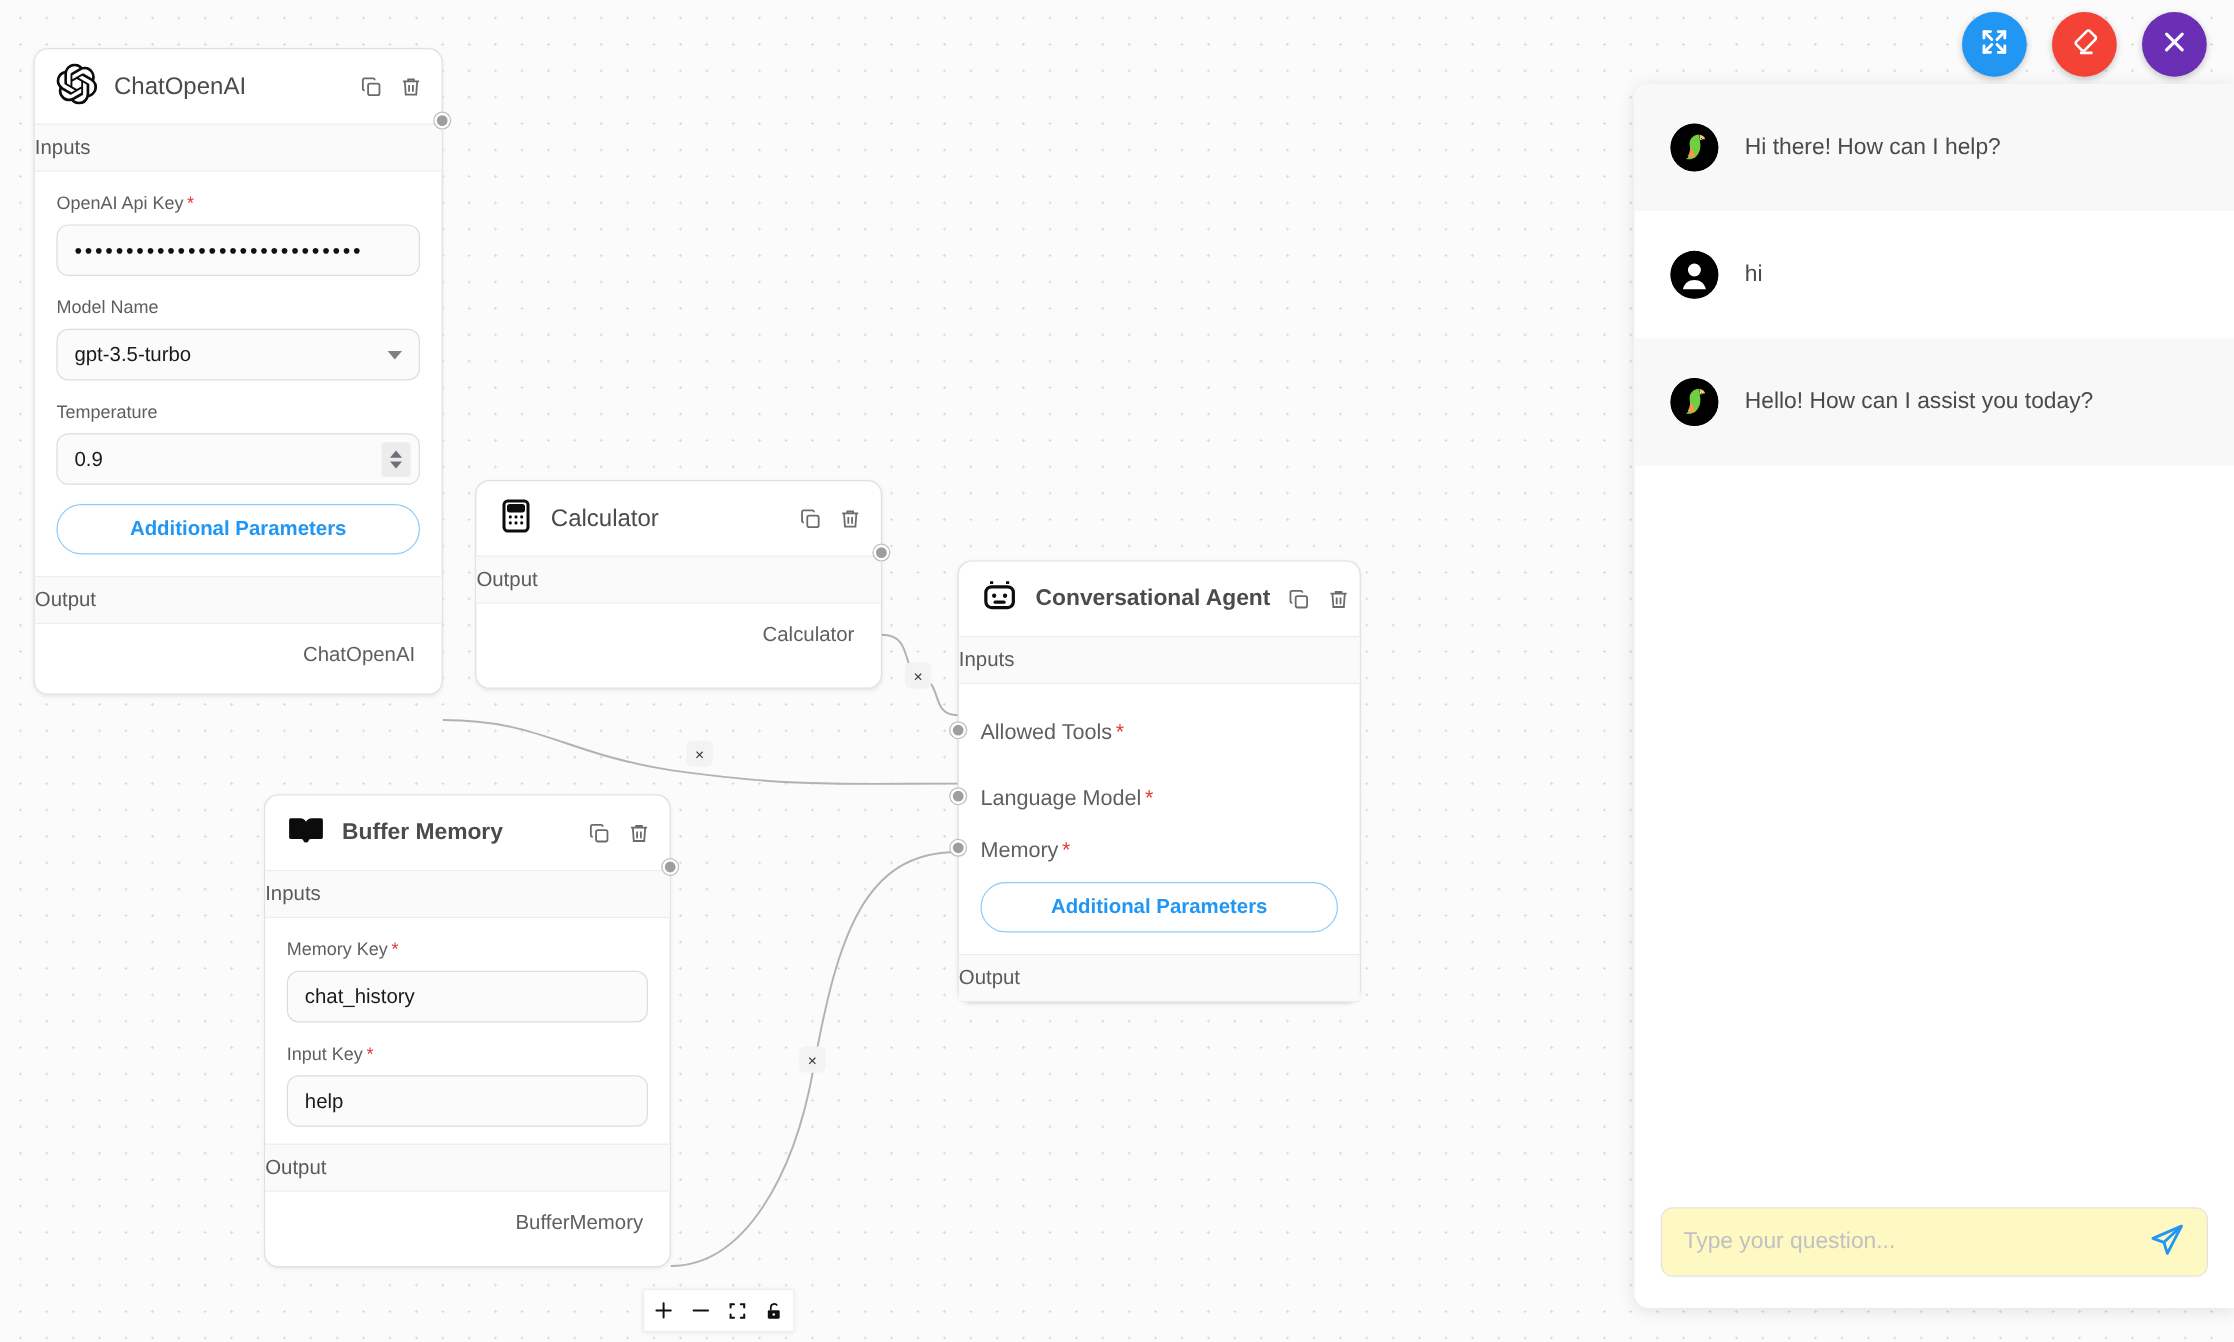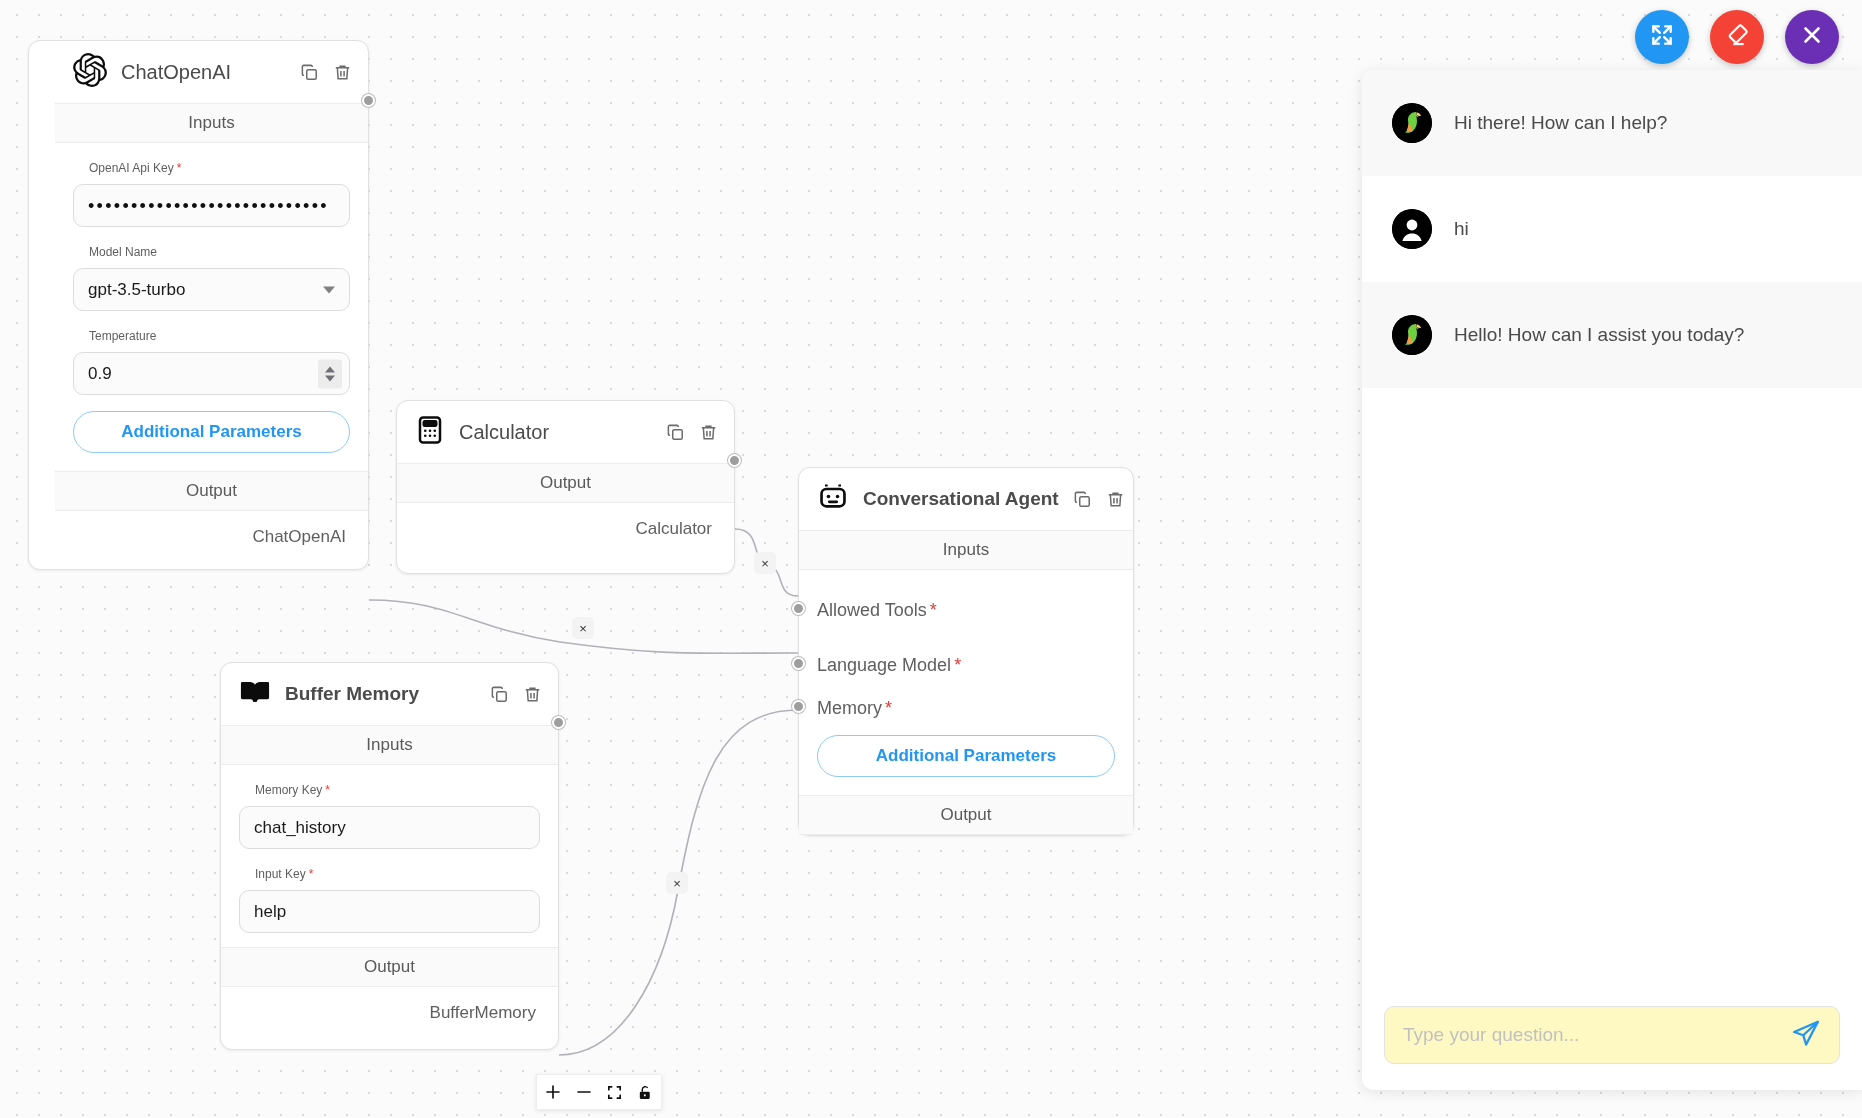--- a/index.html
+++ b/index.html
@@ -42,29 +42,29 @@
     white-space: nowrap;
   }
   .node-title.bold { font-weight: 600; font-size: 19px; }
   .hdr-icons { display: flex; gap: 14px; align-items: center; }
   .hdr-icons svg { display: block; cursor: pointer; }
 
   .section-bar {
     background: #fafafa;
     border-top: 1px solid #ededed;
     border-bottom: 1px solid #ededed;
-    text-align: center;
+    text-align: left;
     font-size: 17px;
     color: #5a5a5a;
     padding: 9px 0;
   }
   .field { padding: 0 18px; }
   .field-label {
-    font-size: 12px; color: #5f5f5f;
-    margin: 18px 0 9px 16px;
+    font-size: 15px; color: #5f5f5f;
+    margin: 18px 0 9px 0;
   }
   .req { color: #e53935; margin-left: 3px; }
   .inputbox {
     border: 1px solid #dcdcdc;
     border-radius: 10px;
     background: #fbfbfb;
     height: 43px;
     display: flex; align-items: center;
     padding: 0 14px;
     font-size: 17px;
@@ -227,21 +227,21 @@
 
     <path class="edge-path" d="M 369,600 C 450,600 470,628 560,642 C 660,656 700,653 798,653"></path>
 
     <path class="edge-path" d="M 559,1055 C 620,1055 662,980 678,890 C 698,780 720,710 798,710"></path>
   </svg>
 
   <div class="edge-btn" style="left:754px; top:552px;">×</div>
   <div class="edge-btn" style="left:572px; top:617px;">×</div>
   <div class="edge-btn" style="left:666px; top:872px;">×</div>
 
-  <div class="node" id="node-chatopenai" style="left:28px; top:40px; width:341px;padding-left:26px;">
+  <div class="node" id="node-chatopenai" style="left:28px; top:40px; width:341px;">
     <div class="node-header">
       <span>
         <svg width="34" height="34" viewBox="0 0 24 24" fill="#0c0c0c">
           <path d="M22.28 9.82a5.98 5.98 0 0 0-.52-4.91 6.05 6.05 0 0 0-6.51-2.9A6.07 6.07 0 0 0 4.98 4.18a5.98 5.98 0 0 0-4 2.9 6.05 6.05 0 0 0 .74 7.1 5.98 5.98 0 0 0 .51 4.91 6.05 6.05 0 0 0 6.52 2.9A5.98 5.98 0 0 0 13.26 24a6.06 6.06 0 0 0 5.77-4.21 5.99 5.99 0 0 0 4-2.9 6.06 6.06 0 0 0-.75-7.07zM13.26 22.43a4.48 4.48 0 0 1-2.88-1.04l.14-.08 4.78-2.76a.8.8 0 0 0 .39-.68v-6.74l2.02 1.17a.07.07 0 0 1 .04.06v5.58a4.5 4.5 0 0 1-4.5 4.49zM3.6 18.3a4.47 4.47 0 0 1-.54-3.01l.14.09 4.79 2.76a.77.77 0 0 0 .78 0l5.84-3.37v2.33a.08.08 0 0 1-.03.07l-4.84 2.79a4.5 4.5 0 0 1-6.14-1.65zM2.34 7.9a4.49 4.49 0 0 1 2.35-1.97v5.68a.77.77 0 0 0 .39.68l5.81 3.35-2.02 1.17a.08.08 0 0 1-.07 0l-4.83-2.8A4.5 4.5 0 0 1 2.34 7.9zm16.6 3.86l-5.84-3.38 2.02-1.16a.08.08 0 0 1 .07 0l4.84 2.79a4.49 4.49 0 0 1-.68 8.1v-5.67a.8.8 0 0 0-.4-.68zm2.01-3.02l-.14-.09-4.78-2.78a.78.78 0 0 0-.79 0L9.4 9.24V6.91a.07.07 0 0 1 .03-.07l4.84-2.79a4.49 4.49 0 0 1 6.67 4.65zM8.3 12.86l-2.02-1.16a.08.08 0 0 1-.04-.06V6.07a4.49 4.49 0 0 1 7.37-3.45l-.14.08L8.69 5.46a.8.8 0 0 0-.39.68zm1.1-2.36l2.6-1.5 2.61 1.5v3l-2.6 1.5-2.61-1.5z"></path>
         </svg>
       </span>
       <span class="node-title">ChatOpenAI</span>
       <span class="hdr-icons">
         <span>
           <svg width="19" height="19" viewBox="0 0 24 24" fill="none" stroke="#6b6b6b" stroke-width="1.9">

